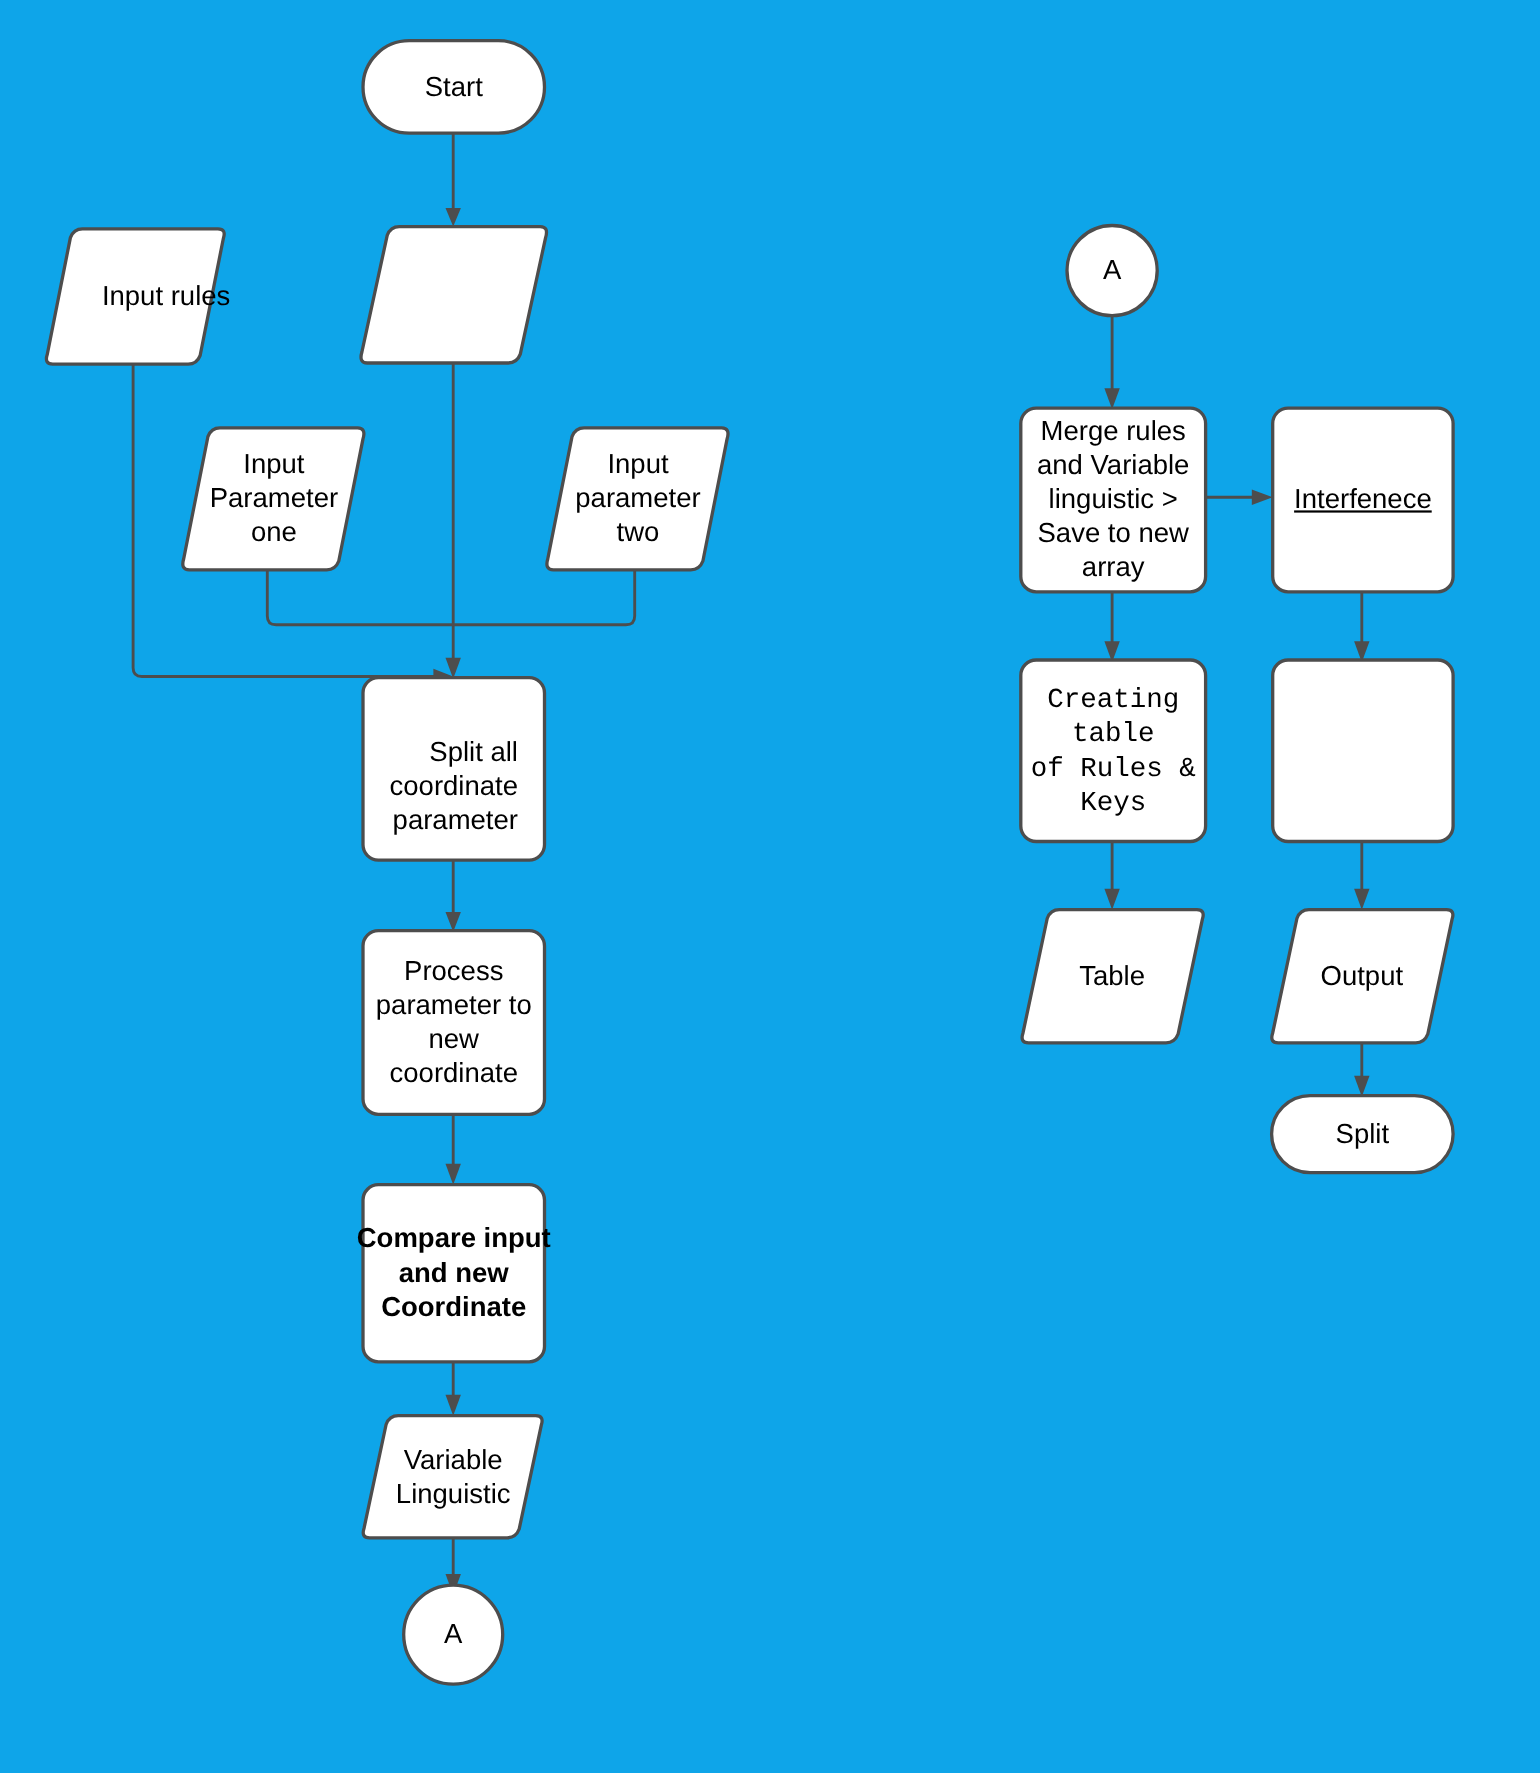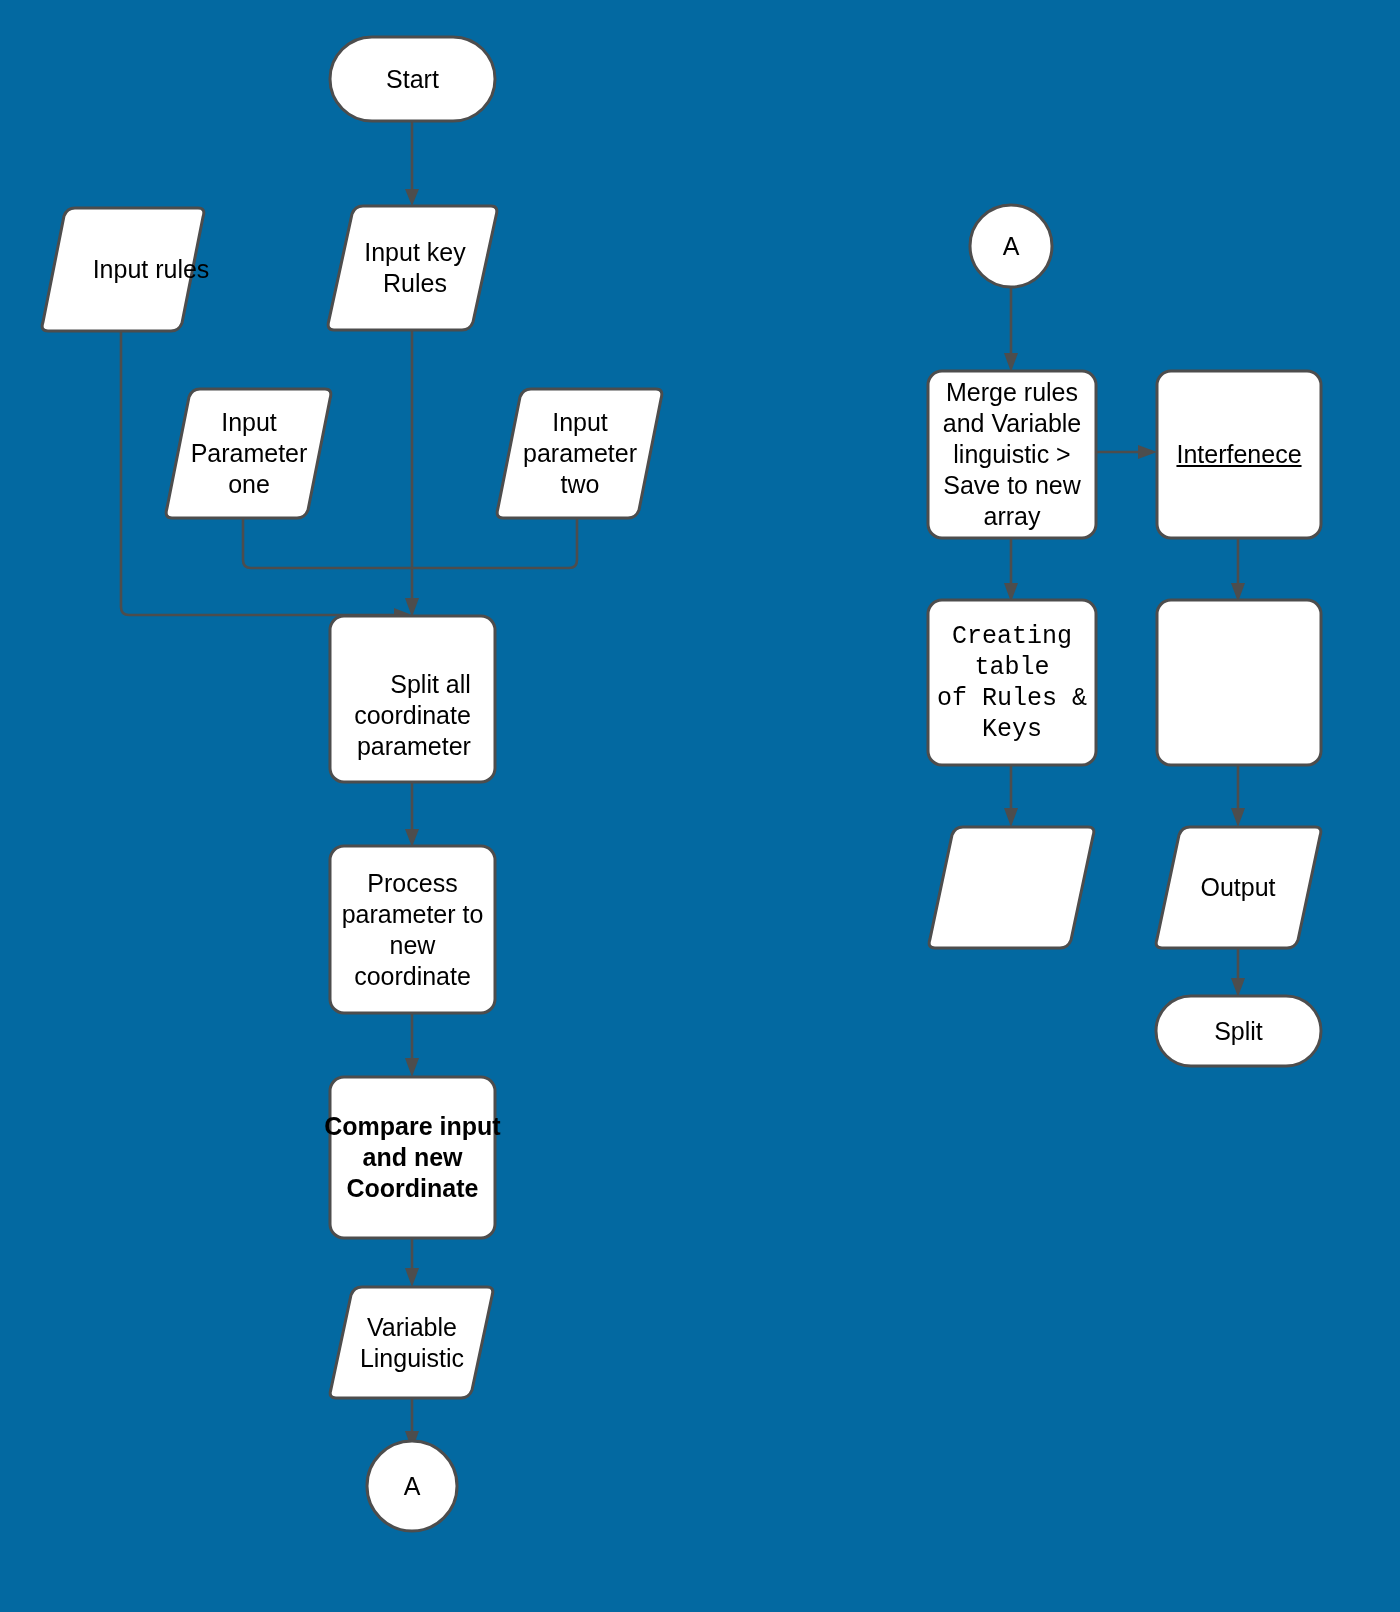--- a/index.html
+++ b/index.html
@@ -7,21 +7,21 @@
     padding: 0;
     background: #ffffff;
   }
   body {
     font-family: "Liberation Sans", sans-serif;
   }
   #canvas {
     position: relative;
     width: 1400px;
     height: 1612px;
-    background: #0369a1;
+    background: #0ea5e9;
     overflow: hidden;
   }
   svg.flow {
     position: absolute;
     left: 0;
     top: 0;
     width: 1400px;
     height: 1612px;
   }
   .shape-stroke {
@@ -146,22 +146,20 @@
 
     <path class="shape-stroke" d="M 1190 827 Q 1182 827 1179 835 L 1157 939 Q 1154 948 1162 948 L 1287 948 Q 1295 948 1298 940 L 1320 836 Q 1323 827 1315 827 Z"></path>
 
     <rect class="shape-stroke" x="1156" y="996" width="165" height="70" rx="35" ry="35"></rect>
   </svg>
 
   <div class="node-label" style="left:330px; top:37px; width:165px; height:84px;">Start</div>
 
   <div class="node-label" style="left:56px; top:208px; width:190px; height:123px;">Input rules</div>
 
-  <div class="node-label" style="left:336px; top:206px; width:158px; height:124px;">Input key
-Rules</div>
 
   <div class="node-label" style="left:170px; top:389px; width:158px; height:129px;">Input
 Parameter
 one</div>
 
   <div class="node-label" style="left:501px; top:389px; width:158px; height:129px;">Input
 parameter
 two</div>
 
   <div class="node-label" style="left:330px; top:632px; width:165px; height:166px;text-align:right;">Split all
@@ -190,18 +188,19 @@
 Save to new
 array</div>
 
   <div class="node-label" style="left:1153px; top:371px; width:172px; height:167px;text-decoration:underline;">Interfenece</div>
 
   <div class="node-label" style="left:924px; top:600px; width:176px; height:165px;font-family:Liberation Mono, monospace;">Creating table
 of Rules &amp;
 Keys</div>
 
 
+  <div class="node-label" style="left:932px; top:827px; width:158px; height:121px;">Table</div>
 
   <div class="node-label" style="left:1159px; top:827px; width:158px; height:121px;">Output</div>
 
   <div class="node-label" style="left:1156px; top:996px; width:165px; height:70px;">Split</div>
 
 </div>
 
 </body></html>

